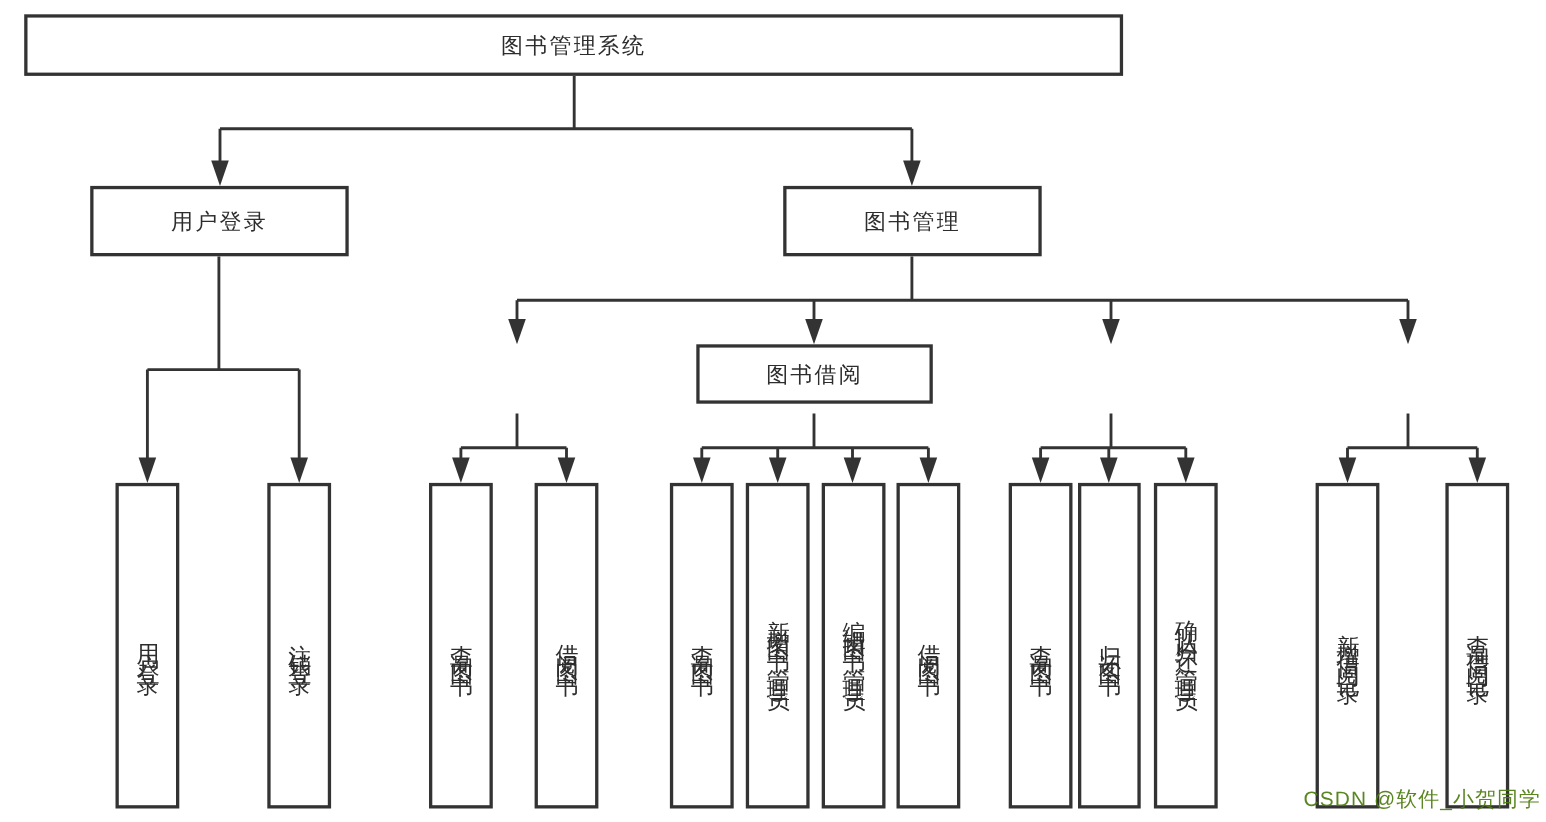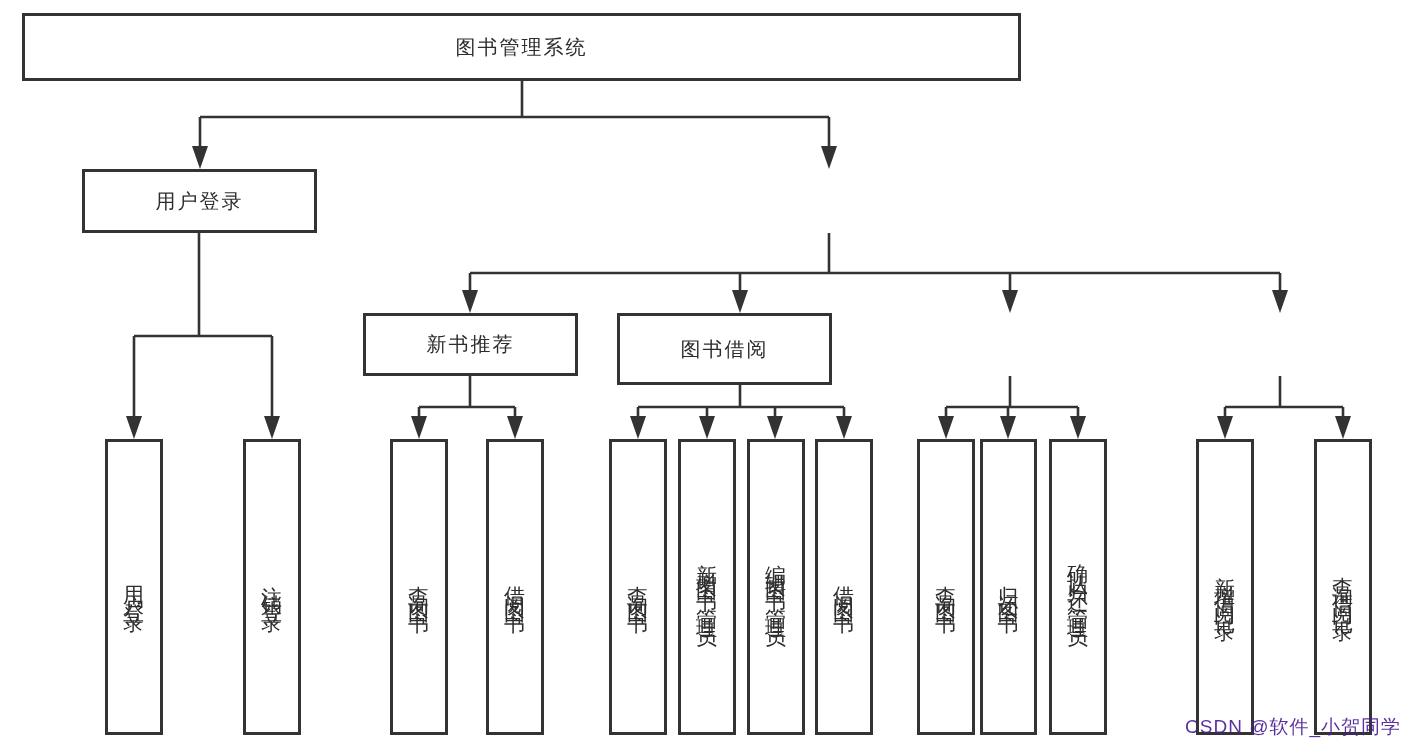--- a/index.html
+++ b/index.html
@@ -37,21 +37,21 @@
     letter-spacing:9px;
     line-height:1;
     color:#2d2d2d;
   }
   .watermark{
     position:absolute;
     right:4px;
     top:714px;
     font-size:19px;
     letter-spacing:1px;
-    color:#4c1d95;
+    color:#4d7c0f;
     opacity:0.92;
     white-space:nowrap;
     z-index:5;
   }
 </style>
 </head>
 <body>
 
 <div class="canvas">
 
@@ -81,32 +81,32 @@
       <polygon points="767,416 783,416 775,439"></polygon>
       <polygon points="836,416 852,416 844,439"></polygon>
       <polygon points="938,416 954,416 946,439"></polygon>
       <polygon points="1000,416 1016,416 1008,439"></polygon>
       <polygon points="1070,416 1086,416 1078,439"></polygon>
       <polygon points="1217,416 1233,416 1225,439"></polygon>
       <polygon points="1335,416 1351,416 1343,439"></polygon>
     </g>
   </svg>
 
-  <div class="node" style="left:22px;top:13px;width:999px;height:68px">
+  <div class="node" style="left:22px;top:13px;width:999px;height:56px">
     <span class="hlabel">图书管理系统</span>
   </div>
 
   <div class="node" style="left:82px;top:169px;width:235px;height:64px">
     <span class="hlabel">用户登录</span>
   </div>
+  <div class="node" style="left:712px;top:169px;width:235px;height:64px">
+    <span class="hlabel">图书管理</span>
+  </div>
 
-  <div class="node" style="left:363px;top:313px;width:215px;height:63px">
-    <span class="hlabel">新书推荐</span>
-  </div>
-  <div class="node" style="left:617px;top:313px;width:215px;height:72px">
+  <div class="node" style="left:633px;top:313px;width:215px;height:54px">
     <span class="hlabel">图书借阅</span>
   </div>
 
   <div class="node leaf" style="left:105px;top:439px;width:58px;height:296px">
     <span class="vlabel">用户登录</span>
   </div>
   <div class="node leaf" style="left:243px;top:439px;width:58px;height:296px">
     <span class="vlabel">注销登录</span>
   </div>
 

